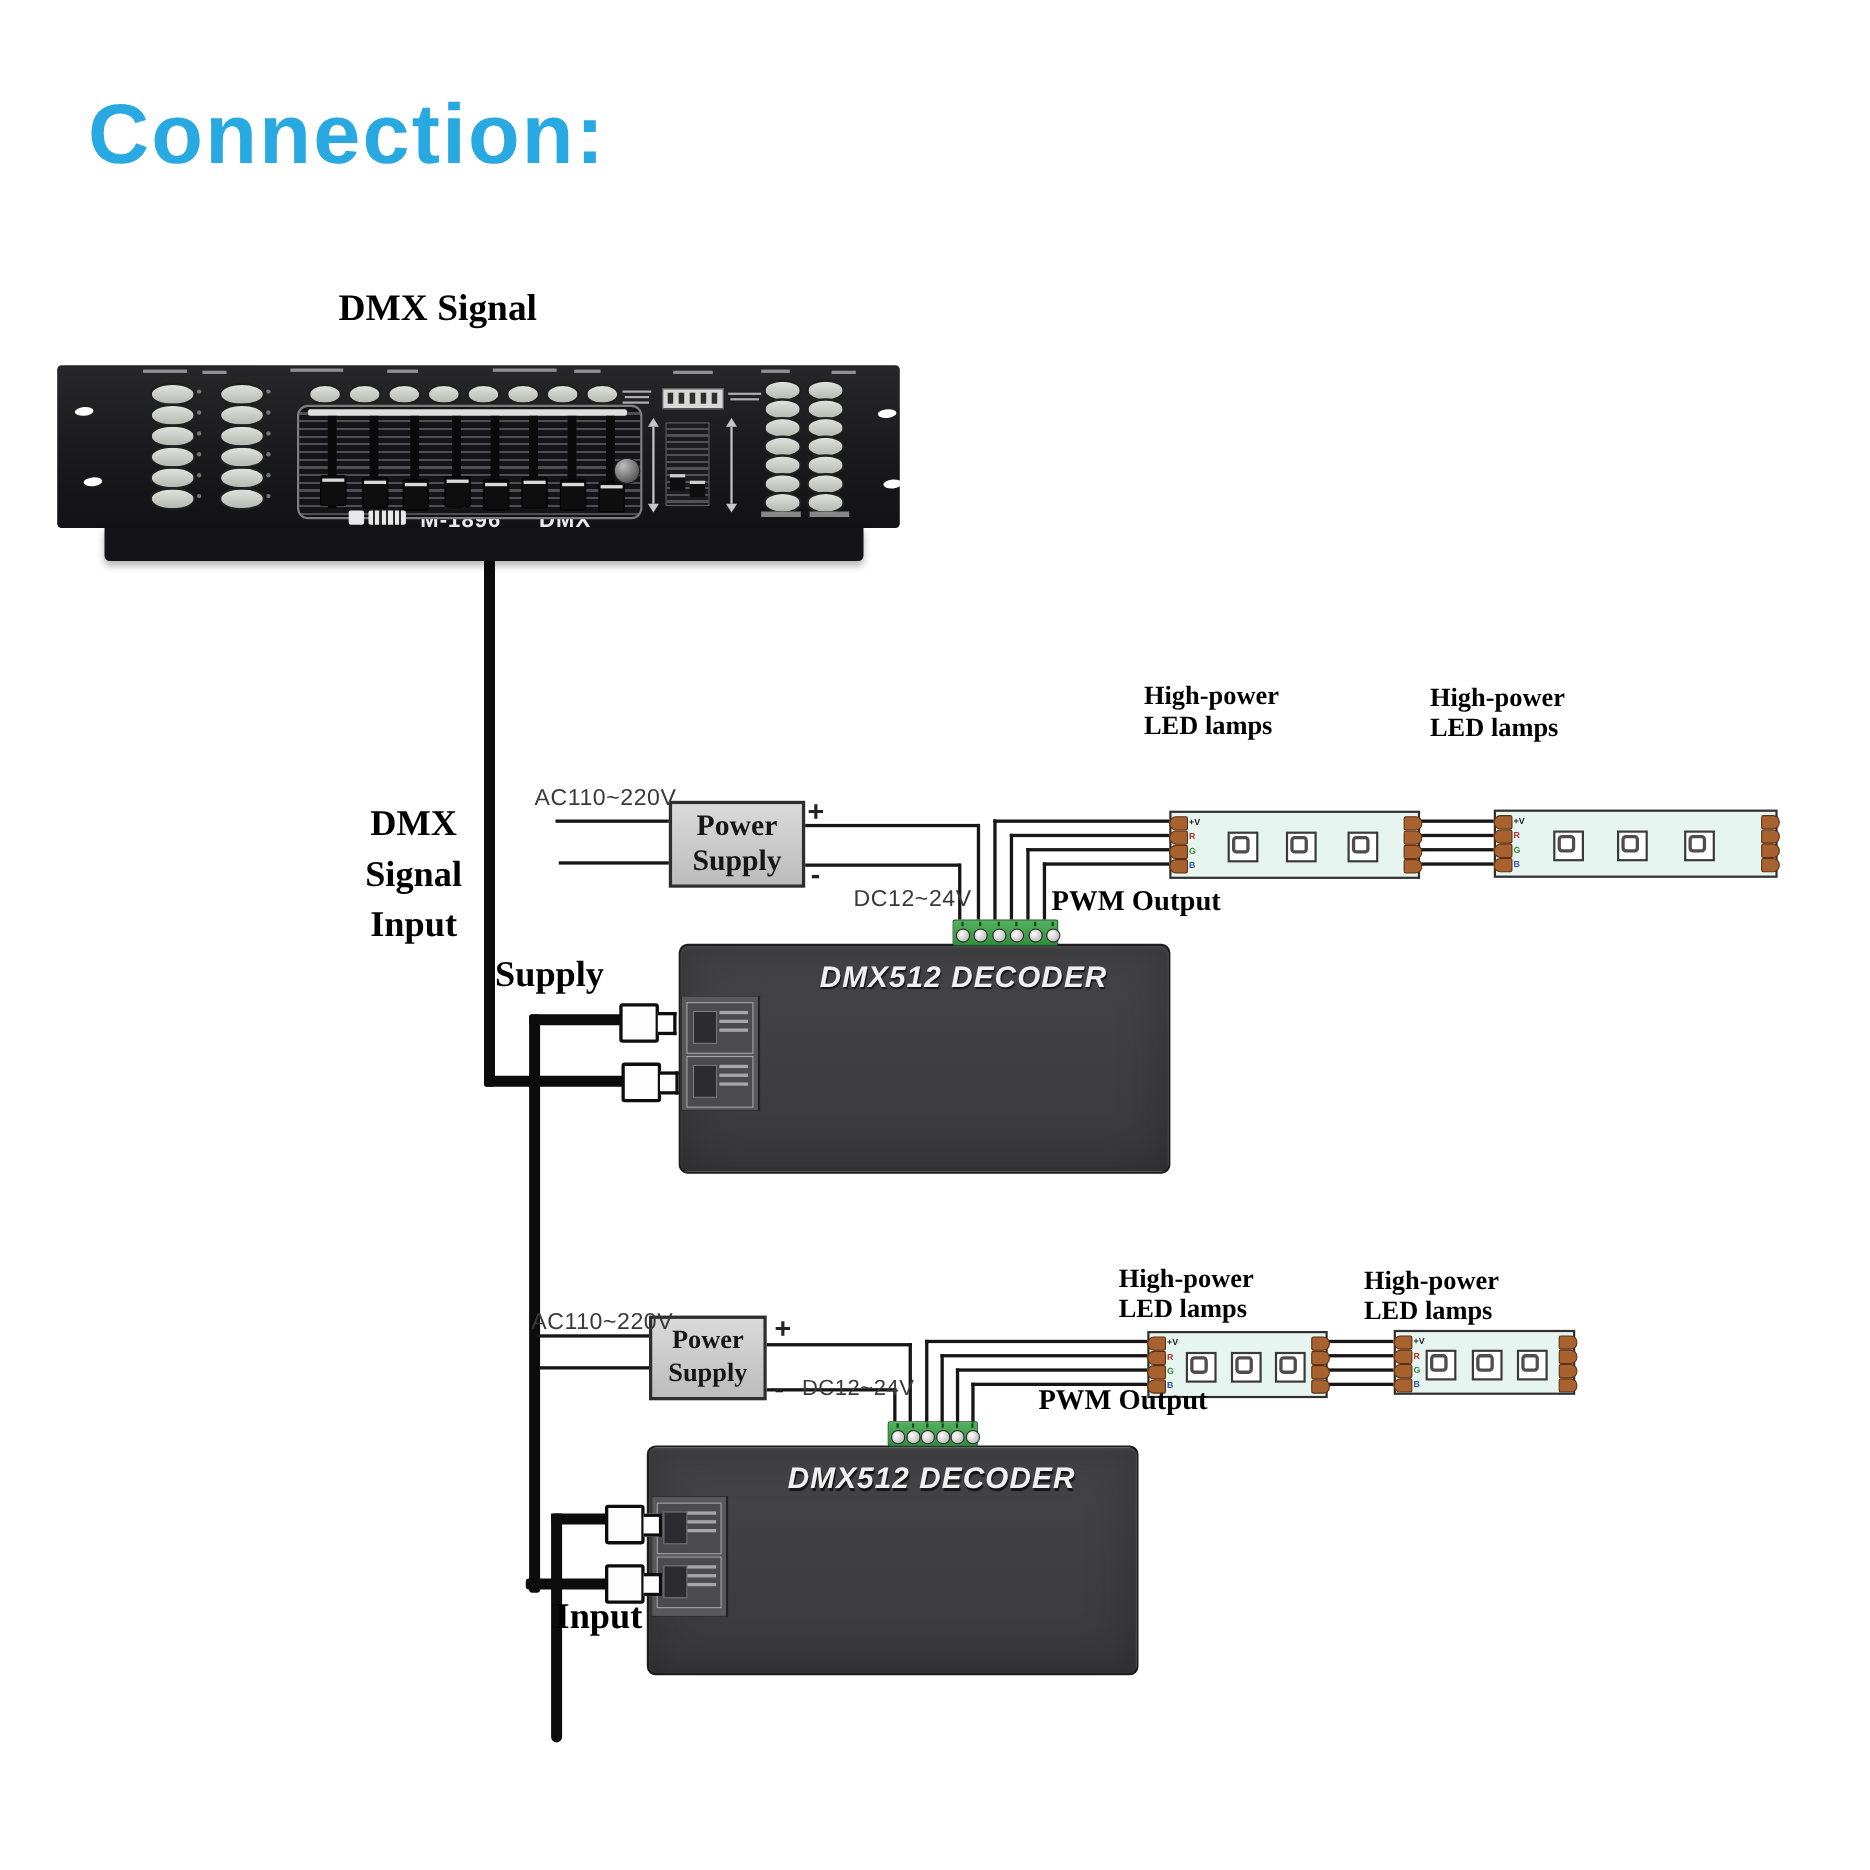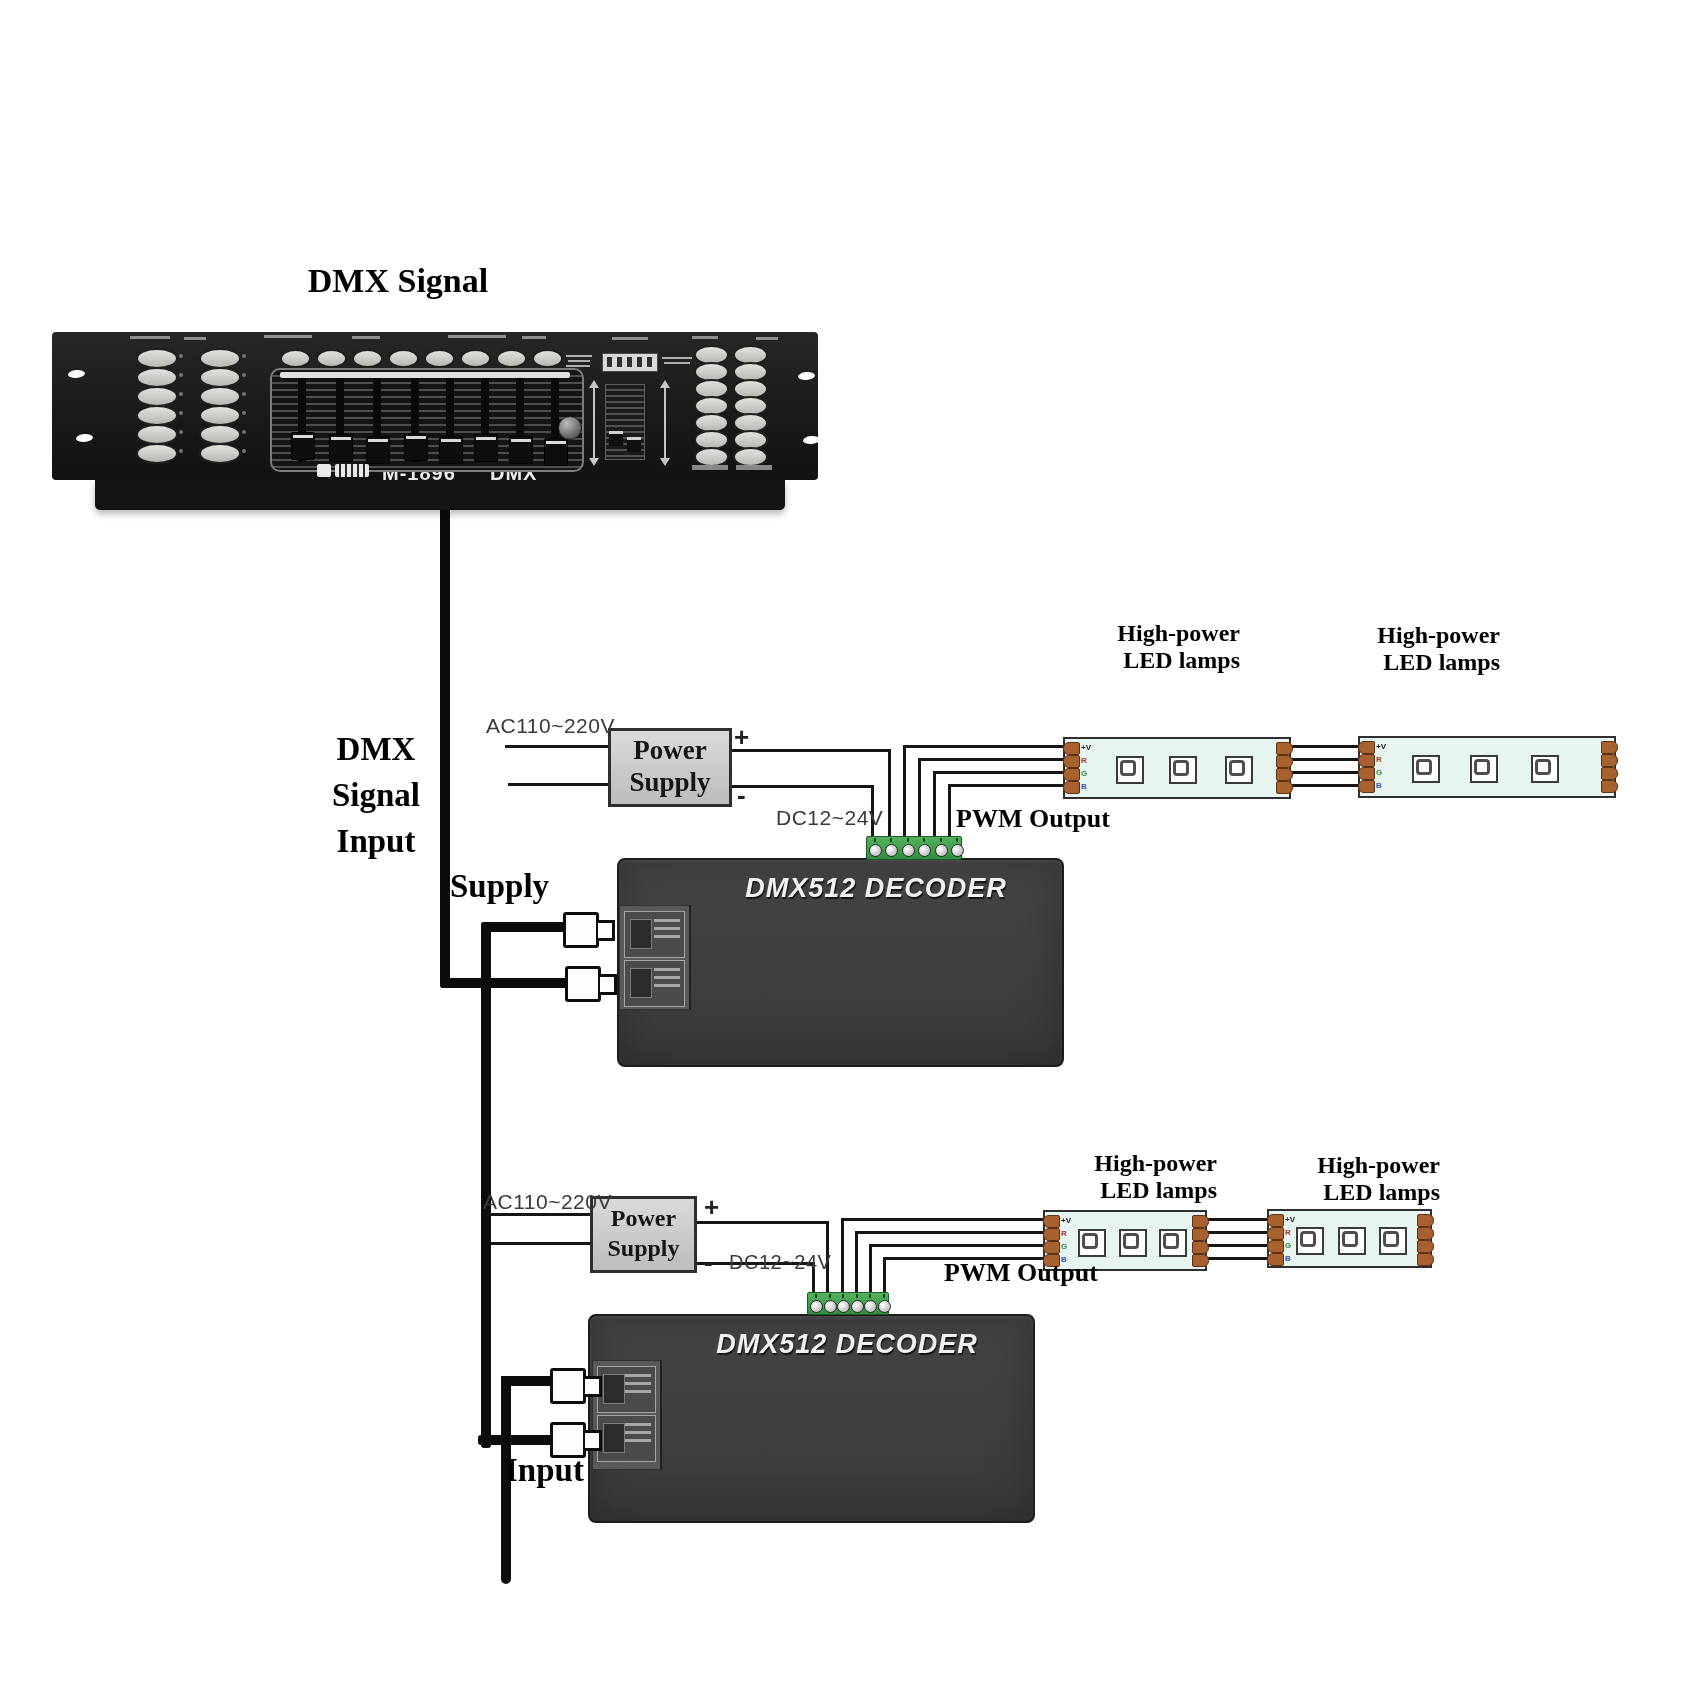--- a/index.html
+++ b/index.html
@@ -20,21 +20,21 @@
   #wires{position:absolute;left:0;top:0;width:1700px;height:1700px;z-index:1;}
   .sig-label{position:absolute;left:314px;top:726px;width:124px;text-align:center;
          font-size:33px;line-height:46px;z-index:5;}
   .port-label{position:absolute;font-size:33px;z-index:5;}
   .ps-box{position:absolute;background:linear-gradient(#dadada,#bcbcbc);border:3px solid #2e2e2e;
          text-align:center;font-family:"Liberation Serif",serif;font-weight:bold;color:#161616;z-index:2;}
   .ac-label,.dc-label{position:absolute;font:21px "Liberation Sans",sans-serif;color:#3a3a3a;
          letter-spacing:.5px;z-index:5;}
   .pm-label{position:absolute;font:bold 26px "Liberation Sans",sans-serif;color:#222;z-index:5;}
   .pwm-label{position:absolute;font-size:26px;z-index:5;}
-  .strip-label{position:absolute;width:200px;text-align:right;font-size:24px;line-height:27px;z-index:5;}
+  .strip-label{position:absolute;width:200px;text-align:left;font-size:24px;line-height:27px;z-index:5;}
   .decoder{position:absolute;width:443px;height:205px;background:linear-gradient(#454547,#39393b);
          border:2px solid #1c1c1c;border-radius:8px;box-shadow:inset 0 2px 3px rgba(255,255,255,.07),
          inset 0 0 45px rgba(0,0,0,.25);z-index:2;}
   .decoder-title{position:absolute;left:18%;width:80%;top:13px;text-align:center;
          font:italic bold 27px "Liberation Sans",sans-serif;color:#f0f0f0;letter-spacing:1px;
          text-shadow:1px 2px 1px #151515;}
   .pcb{position:absolute;background:#59595b;border:1px solid #303030;border-right:2px solid #222;
          padding:3px;box-sizing:border-box;}
   .jack{position:relative;height:45px;margin:2px 1px;background:#4b4b4d;border:1px solid #a5a5a5;}
   .jslot{position:absolute;left:5px;top:7px;width:20px;height:28px;background:#2c2c2e;border:1px solid #7d7d7d;}
@@ -45,20 +45,21 @@
   .plug{position:absolute;width:52px;height:36px;z-index:4;}
   .pbody{position:absolute;left:0;top:0;width:30px;height:30px;background:#fdfdfd;border:3px solid #0d0d0d;border-radius:3px;}
   .ptip{position:absolute;left:35px;top:8px;width:14px;height:15px;background:#fdfdfd;
          border:3px solid #0d0d0d;border-left:none;}
 </style>
 </head>
 <body>
 
 <div class="stage">
 
+  <div class="title">Connection:</div>
   <div class="console-label serif">DMX Signal</div>
 
   <div id="wires">
       <div style="position: absolute; left: 440px; top: 502px; width: 10px; height: 486px; background: rgb(12, 12, 12); border-radius: 3px;"></div>
       <div style="position: absolute; left: 440px; top: 978px; width: 134px; height: 10px; background: rgb(12, 12, 12); border-radius: 3px;"></div>
       <div style="position: absolute; left: 481px; top: 922px; width: 92px; height: 10px; background: rgb(12, 12, 12); border-radius: 3px;"></div>
       <div style="position: absolute; left: 481px; top: 922px; width: 10px; height: 526px; background: rgb(12, 12, 12); border-radius: 3px;"></div>
       <div style="position: absolute; left: 478px; top: 1435px; width: 82px; height: 10px; background: rgb(12, 12, 12); border-radius: 3px;"></div>
       <div style="position: absolute; left: 501px; top: 1376px; width: 60px; height: 10px; background: rgb(12, 12, 12); border-radius: 3px;"></div>
       <div style="position: absolute; left: 501px; top: 1376px; width: 10px; height: 208px; background: rgb(12, 12, 12); border-radius: 0px 0px 6px 6px;"></div>

